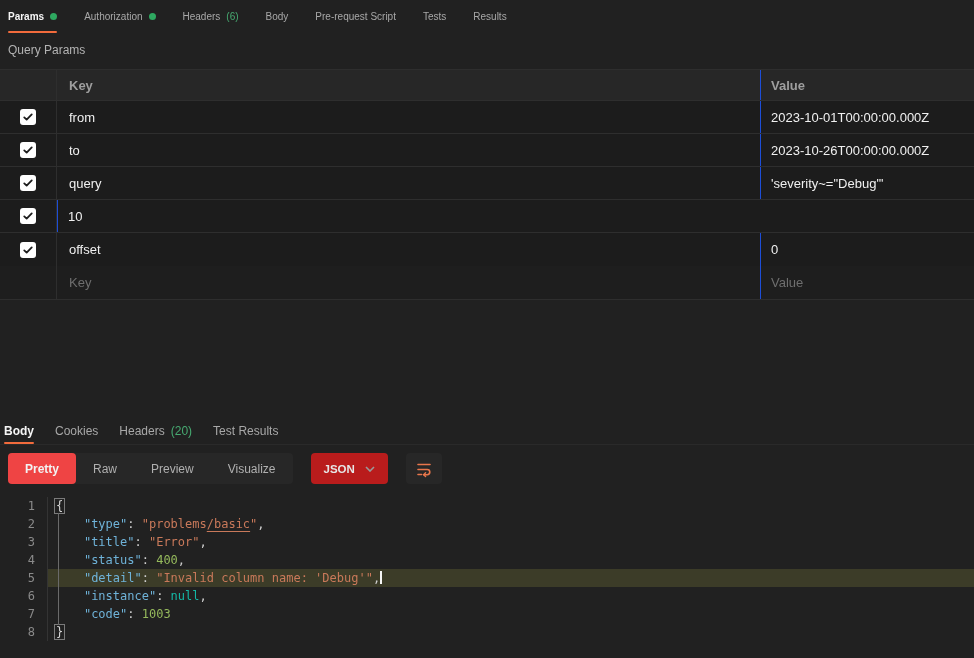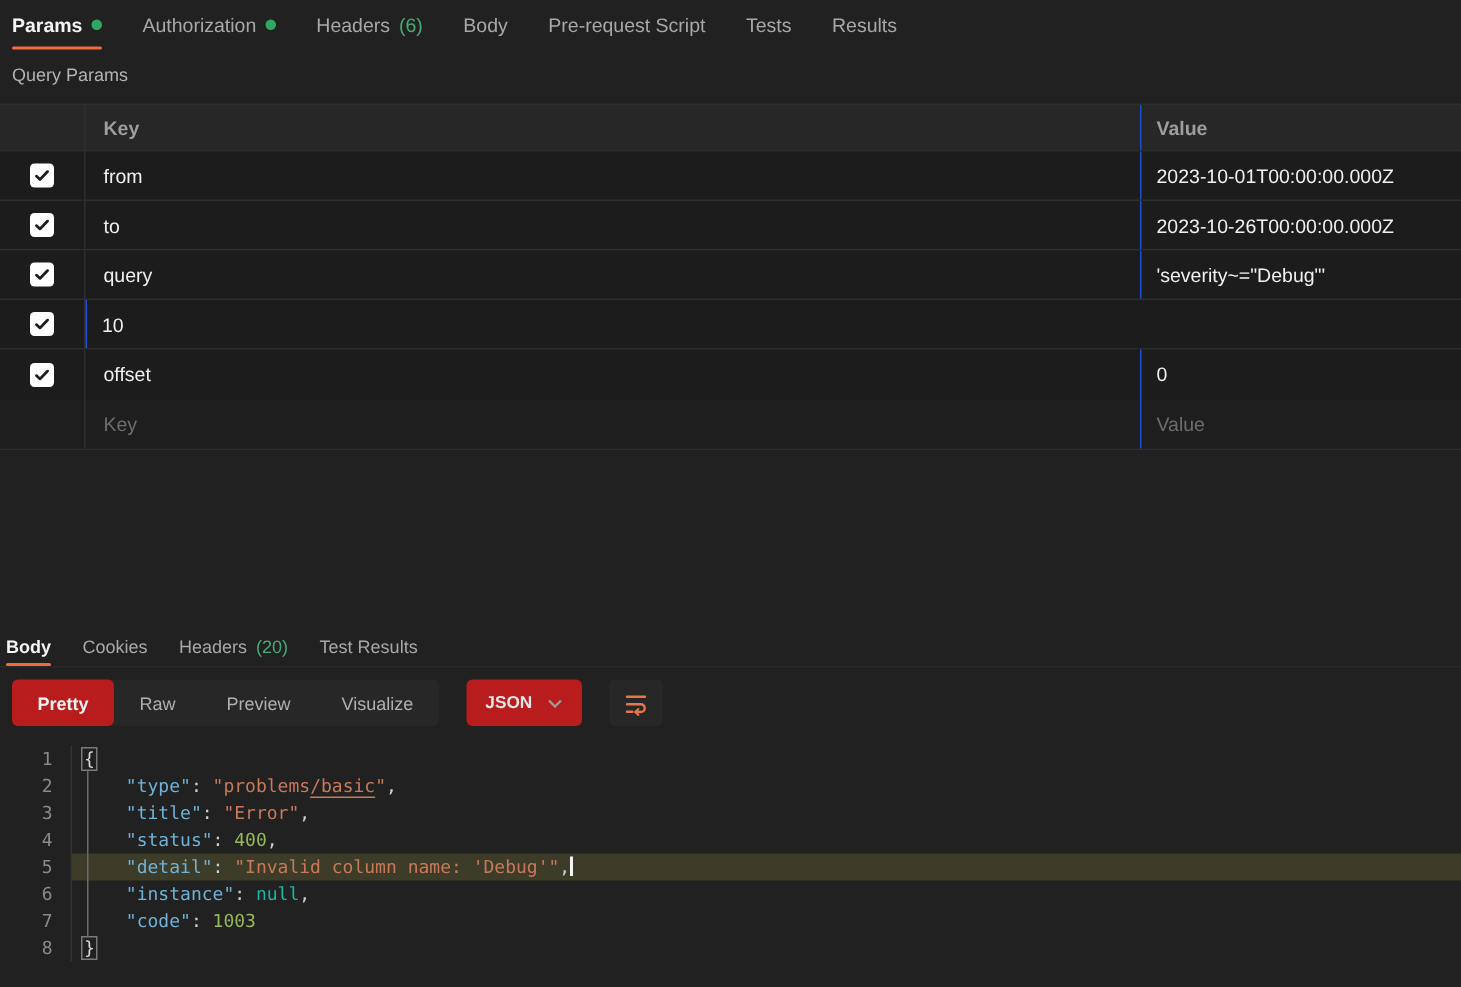--- a/index.html
+++ b/index.html
@@ -6,21 +6,21 @@
   html,body { width: 974px; height: 658px; overflow: hidden; }
   body {
     background: #212121;
     font-family: "Liberation Sans", sans-serif;
     color: #ededed;
     position: relative;
   }
 
   
   .req-tabs { display:flex; align-items:stretch; gap:27px; padding:0 8px; height:33px; }
-  .tab { position:relative; display:flex; align-items:center; gap:6px; font-size:13px; color:#a8a8a8; cursor:default; }
+  .tab { position:relative; display:flex; align-items:center; gap:6px; font-size:10px; color:#a8a8a8; cursor:default; }
   .tab.active { color:#f5f5f5; font-weight:700; }
   .tab.active::after { content:""; position:absolute; left:0; right:0; bottom:0; height:2px; background:#f26b3c; border-radius:1px; }
   .dot { width:7px; height:7px; border-radius:50%; background:#2ea860; }
   .count { color:#47ab72; }
 
   .section-label { padding:10px 8px 12px; font-size:12px; color:#b3b3b3; }
 
   
   .ptable { width:974px; border-top:1px solid #2e2e2e; border-bottom:1px solid #2e2e2e; }
   .trow { display:flex; height:33px; background:#1c1c1c; border-bottom:1px solid #2e2e2e; font-size:13px; color:#f0f0f0; }
@@ -34,21 +34,21 @@
   .cb svg { display:block; }
 
   
   .response { position:absolute; left:0; top:417px; width:974px; }
   .resp-tabs { display:flex; align-items:stretch; gap:21px; padding:0 4px; height:28px; border-bottom:1px solid #2a2a2a; }
   .resp-tabs .tab { font-size:12px; }
 
   .toolbar { display:flex; align-items:center; gap:18px; padding:8px 8px; }
   .seg { display:flex; background:#272727; border-radius:4px; height:31px; align-items:stretch; }
   .seg-item { display:flex; align-items:center; padding:0 17px; font-size:12px; color:#b0b0b0; border-radius:4px; cursor:pointer; }
-  .seg-item.active { background:#b91c1c; color:#f2f2f2; font-weight:700; }
+  .seg-item.active { background:#ef4444; color:#f2f2f2; font-weight:700; }
   .fmt-btn { display:flex; align-items:center; gap:10px; height:31px; padding:0 13px; background:#b91c1c; border-radius:4px; font-size:11.5px; font-weight:700; color:#e6e6e6; cursor:pointer; }
   .icon-btn { width:36px; height:31px; background:#272727; border-radius:4px; display:flex; align-items:center; justify-content:center; cursor:pointer; }
 
   
   .code { position:relative; margin-top:5px; font-family:"DejaVu Sans Mono", monospace; font-size:12px; line-height:18px; }
   .guide { position:absolute; left:58px; top:16px; height:112px; width:1px; background:#6a6a6a; }
   .code-line { display:flex; white-space:pre; }
   .gutter-num { flex:0 0 48px; width:48px; text-align:right; padding-right:12px; color:#8a8a8a; border-right:1px solid #343434; }
   .line-content { flex:1; padding-left:7px; }
   .code-line.highlight .line-content { background:#3c3c28; }

